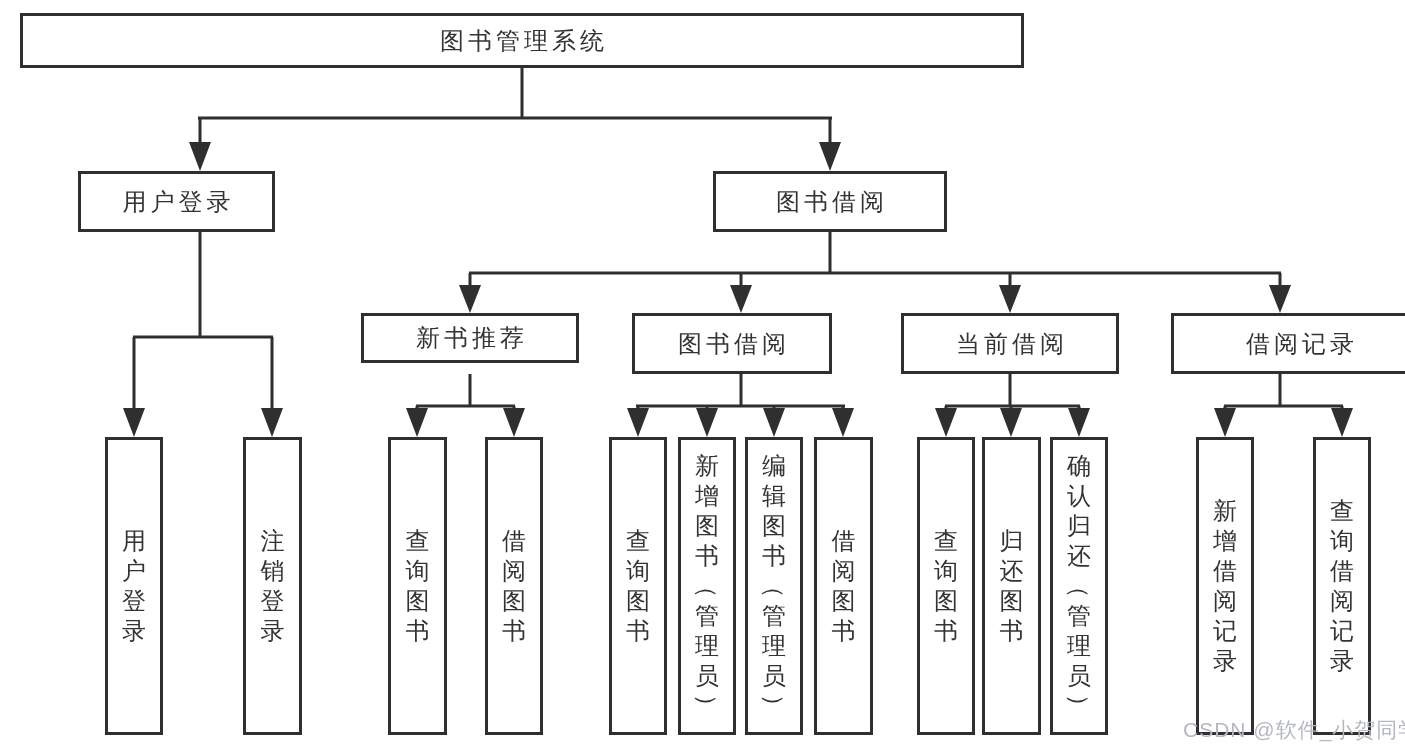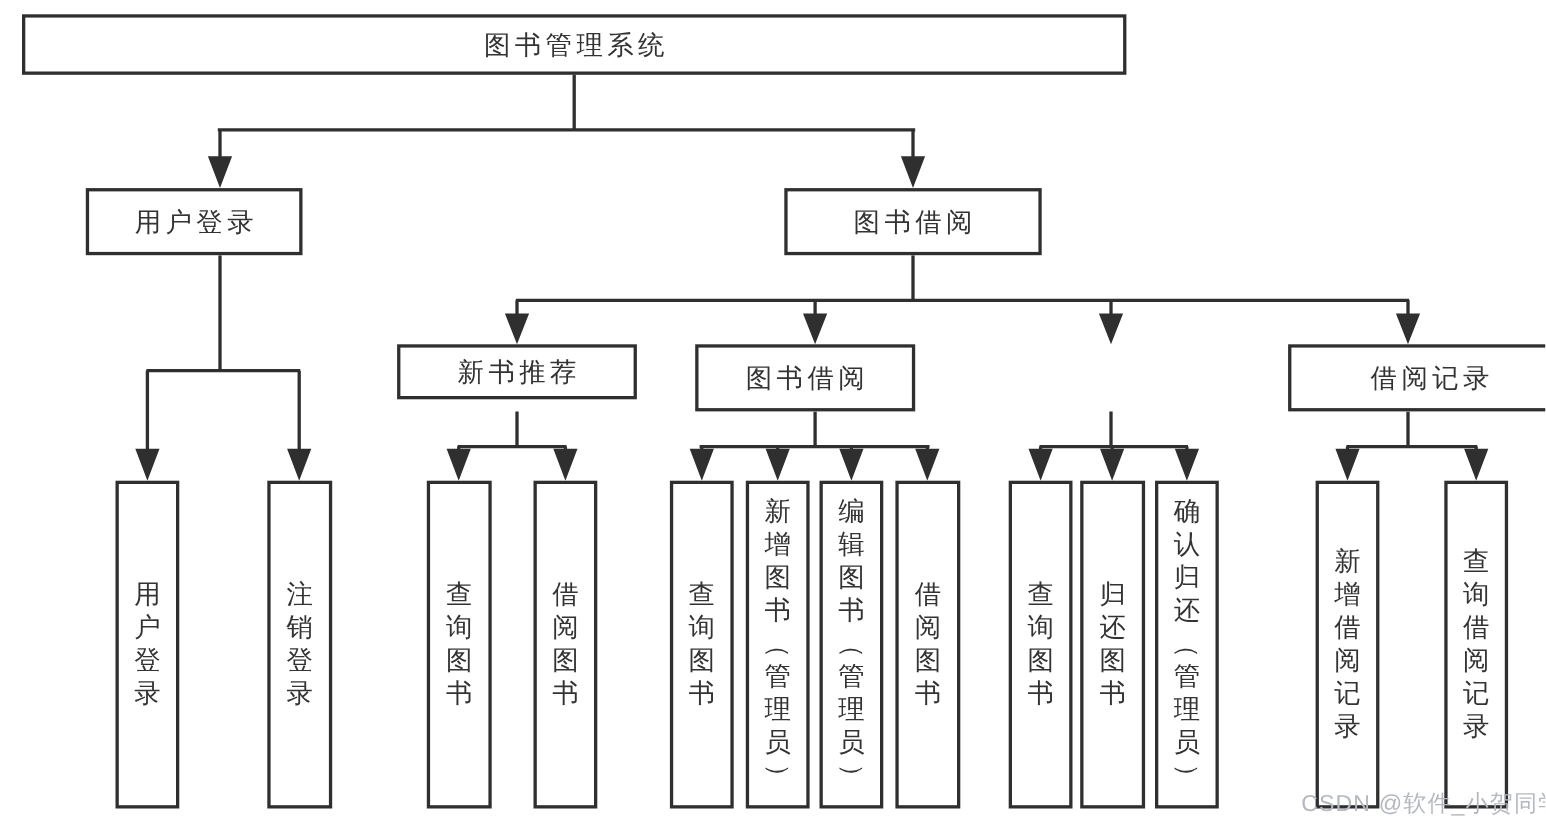--- a/index.html
+++ b/index.html
@@ -71,20 +71,23 @@
   <div class="node h" style="left:713px;top:171px;width:234px;height:61px">
     <span>图书借阅</span>
   </div>
 
   <div class="node h" style="left:361px;top:313px;width:218px;height:50px">
     <span>新书推荐</span>
   </div>
   <div class="node h" style="left:632px;top:313px;width:200px;height:61px">
     <span>图书借阅</span>
   </div>
+  <div class="node h" style="left:901px;top:313px;width:218px;height:61px">
+    <span>当前借阅</span>
+  </div>
   <div class="node h" style="left:1171px;top:313px;width:258px;height:61px">
     <span>借阅记录</span>
   </div>
 
   <div class="node v" style="left:105px;top:437px;width:58px;height:298px">
     <span class="vlabel">
         <span class="vc">用</span>
         <span class="vc">户</span>
         <span class="vc">登</span>
         <span class="vc">录</span>

